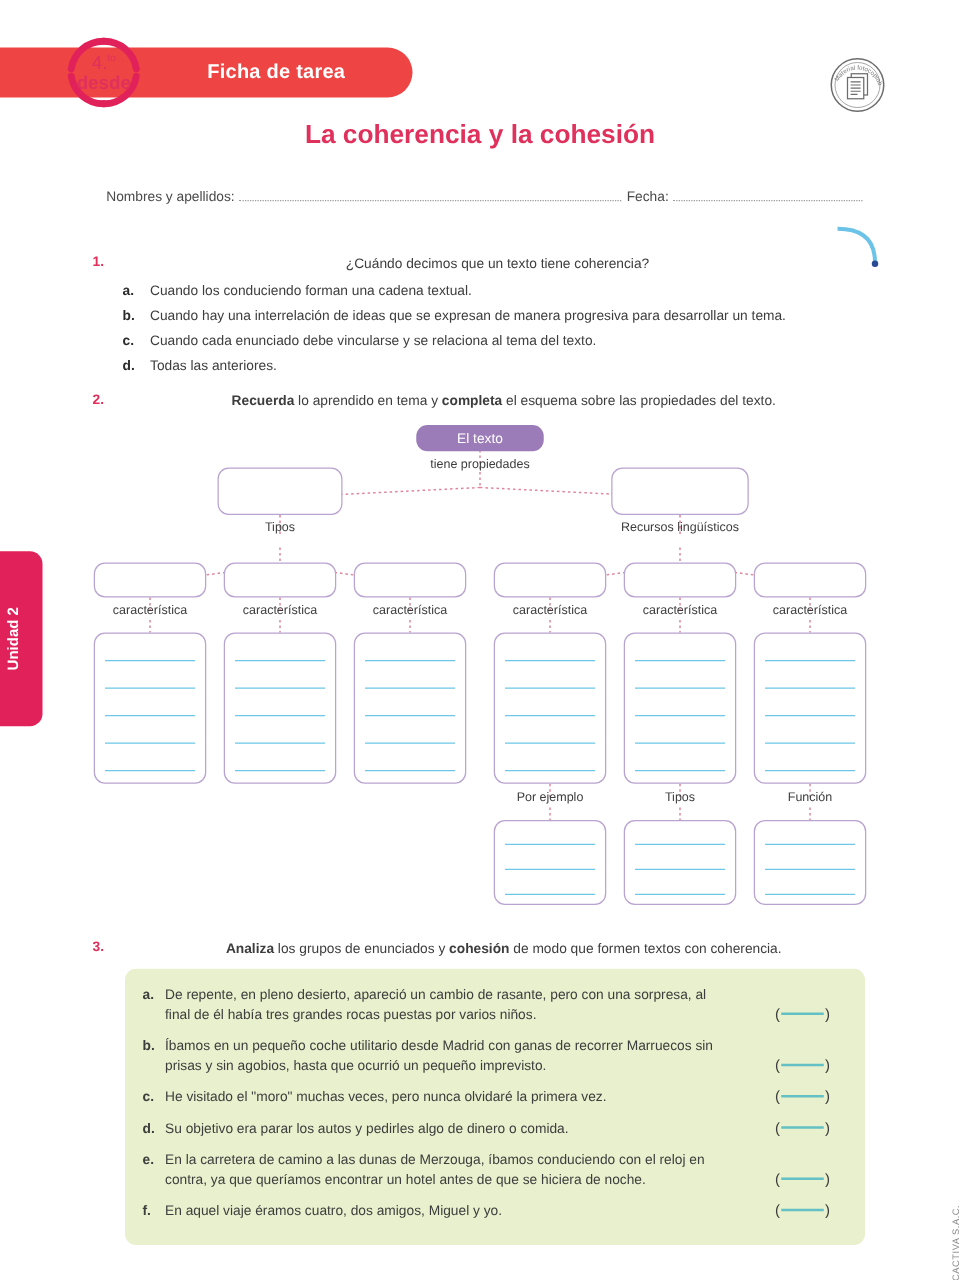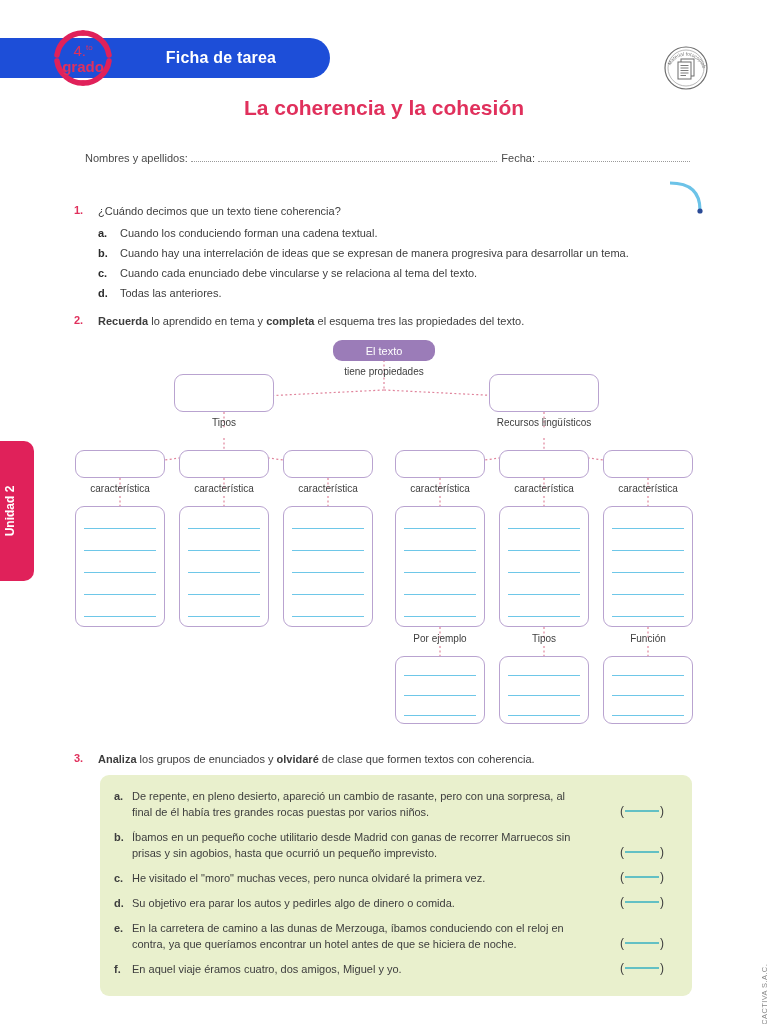--- a/index.html
+++ b/index.html
@@ -11,21 +11,21 @@
     font-family: "Liberation Sans", sans-serif;
     position: relative;
     overflow: hidden;
   }
 
   
   .header-band {
     position: absolute;
     left: 0; top: 38px;
     width: 330px; height: 40px;
-    background: #1d4ed8;
+    background: #ef4444;
     border-radius: 0 20px 20px 0;
   }
   .header-band-label {
     position: absolute;
     left: 112px; top: 0;
     width: 218px; height: 40px;
     display: flex; align-items: center; justify-content: center;
     color: #ffffff;
     font-size: 16px;
     font-weight: bold;
@@ -101,21 +101,21 @@
     position: absolute;
     left: 50%; top: 50%;
     transform: translate(-50%,-50%) rotate(-90deg);
     white-space: nowrap;
     color: #ffffff;
     font-size: 12px;
     font-weight: bold;
   }
 
   
-  .q { position: absolute; font-size: 11px; color: #3d3d3d; }
+  .q { position: absolute; font-size: 11px; color: #3d3d3d; text-align: center; }
   .q-num {
     position: absolute;
     color: #e0305c;
     font-weight: bold;
     font-size: 11px;
   }
   .q-stem { line-height: 1.35; }
   .opt {
     position: absolute;
     font-size: 11px;
@@ -218,21 +218,21 @@
   <svg width="72" height="58" viewBox="0 0 72 58">
     <g fill="none" stroke="#e0215a" stroke-width="5.5" stroke-linecap="round">
       <path d="M 36 4 A 26 26 0 0 1 62 26"></path>
       <path d="M 62 32 A 26 26 0 0 1 36 54"></path>
       <path d="M 36 54 A 26 26 0 0 1 10 32"></path>
       <path d="M 10 26 A 26 26 0 0 1 36 4"></path>
     </g>
   </svg>
   <div class="bt">
     <div class="grade-num"><span>4.</span><sup>to</sup></div>
-    <div class="grade-word">grado</div>
+    <div class="grade-word">desde</div>
   </div>
 </div>
 
 <div class="stamp">
   <svg width="48" height="48" viewBox="0 0 48 48">
     <circle cx="24" cy="24" r="21" fill="none" stroke="#6d6d6d" stroke-width="1.2"></circle>
     <circle cx="24" cy="24" r="18" fill="none" stroke="#9a9a9a" stroke-width="0.7"></circle>
     <rect x="19" y="15" width="13" height="17" fill="#ffffff" stroke="#6d6d6d" stroke-width="1"></rect>
     <rect x="16" y="18" width="13" height="17" fill="#ffffff" stroke="#6d6d6d" stroke-width="1"></rect>
     <g stroke="#6d6d6d" stroke-width="0.9">
@@ -289,21 +289,21 @@
 <div class="opt" style="left:120px; top:246px; width:590px;">Cuando hay una interrelación de ideas que se expresan de manera progresiva para desarrollar un tema.</div>
 
 <div class="opt" style="left:98px; top:266px;"><b>c.</b></div>
 <div class="opt" style="left:120px; top:266px; width:590px;">Cuando cada enunciado debe vincularse y se relaciona al tema del texto.</div>
 
 <div class="opt" style="left:98px; top:286px;"><b>d.</b></div>
 <div class="opt" style="left:120px; top:286px; width:590px;">Todas las anteriores.</div>
 
 <div class="q-num" style="left:74px; top:314px;">2.</div>
 <div class="q q-stem" style="left:98px; top:314px; width:610px;">
-  <b>Recuerda</b><span> lo aprendido en tema y </span><b>completa</b><span> el esquema tres las propiedades del texto.</span>
+  <b>Recuerda</b><span> lo aprendido en tema y </span><b>completa</b><span> el esquema sobre las propiedades del texto.</span>
 </div>
 
 <div id="diagram">
 
   <svg width="768" height="420" viewBox="0 0 768 420" style="position:absolute;left:0;top:0;">
     <g stroke="#e0849c" stroke-width="1.2" stroke-dasharray="2,2.4" fill="none">
 
       <line x1="384" y1="30" x2="384" y2="60"></line>
 
       <line x1="384" y1="60" x2="224" y2="68"></line>
@@ -424,21 +424,21 @@
   </div>
   <div class="dbox lined" style="left:603px; top:326px; width:90px; height:68px;">
     <div class="ln" style="top:18px;"></div>
       <div class="ln" style="top:38px;"></div>
       <div class="ln" style="top:58px;"></div>
   </div>
 </div>
 
 <div class="q-num" style="left:74px; top:752px;">3.</div>
 <div class="q q-stem" style="left:98px; top:752px; width:610px;">
-  <b>Analiza</b><span> los grupos de enunciados y </span><b>olvidaré</b><span> de clase que formen textos con coherencia.</span>
+  <b>Analiza</b><span> los grupos de enunciados y </span><b>cohesión</b><span> de modo que formen textos con coherencia.</span>
 </div>
 
 <div class="green-block">
   <div class="gitem">
     <span class="gl">a.</span>
     <span class="gt">De repente, en pleno desierto, apareció un cambio de rasante, pero con una sorpresa, al final de él había tres grandes rocas puestas por varios niños.</span>
     <span class="gp">(<i></i>)</span>
   </div>
   <div class="gitem">
     <span class="gl">b.</span>

